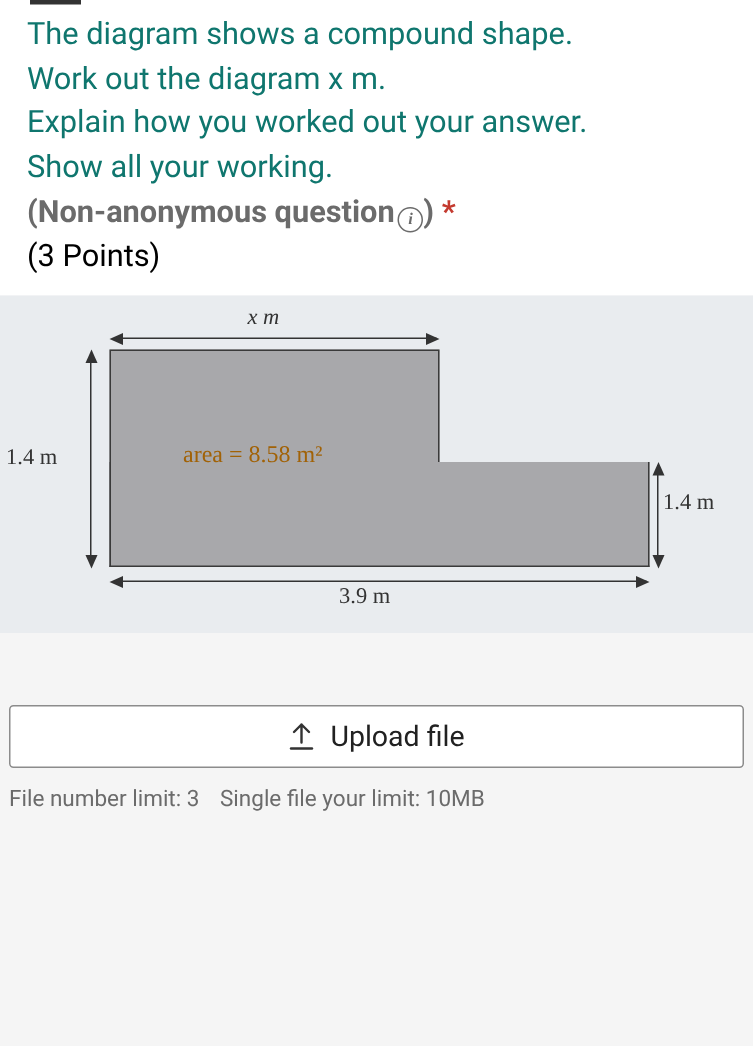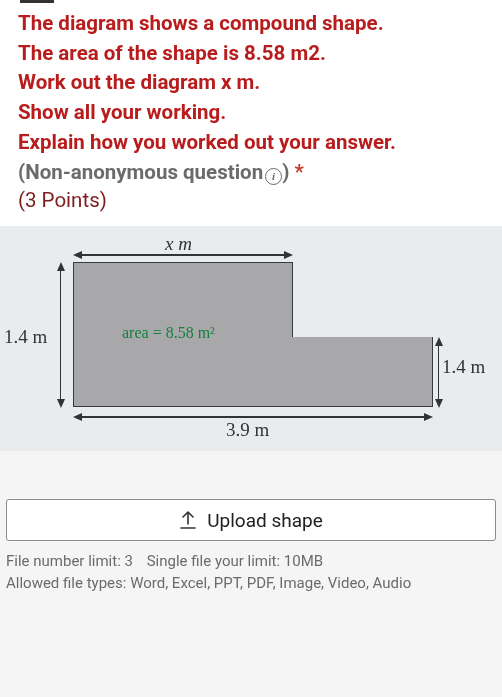--- a/index.html
+++ b/index.html
@@ -16,22 +16,22 @@
   .stub-line {
     width: 34px;
     height: 3px;
     background: #333;
     margin-bottom: 6px;
     margin-left: 2px;
   }
   .question-text {
     font-size: 20.5px;
     line-height: 1.45;
-    color: #b91c1c;
-    font-weight: 700;
+    color: #0f766e;
+    font-weight: 400;
   }
   .meta-line {
     font-size: 20.5px;
     line-height: 1.45;
     color: #6b6b6b;
     font-weight: bold;
   }
   .info-icon {
     display: inline-flex;
     align-items: center;
@@ -45,21 +45,21 @@
     font-family: Georgia, serif;
     vertical-align: -1px;
     color: #6b6b6b;
     margin-left: 2px;
   }
   .required-star {
     color: #c43a2f;
   }
   .points-line {
     font-size: 20.5px;
-    color: #7f1d1d;
+    color: #000000;
     margin-top: 1px;
   }
   
   .diagram-container {
     background: #e9ecef;
     width: 502px;
     height: 225px;
     position: relative;
     font-family: "Times New Roman", serif;
   }
@@ -82,28 +82,28 @@
     border-top: none;
   }
   .cover {
     position: absolute;
     background: #a8a8ab;
     left: 75px; top: 109px; width: 216px; height: 5px;
   }
   .shape-label {
     position: absolute;
     font-size: 16px;
-    color: #15803d;
+    color: #a16207;
     left: 122px;
     top: 98px;
     white-space: nowrap;
   }
   .dim-label {
     position: absolute;
-    font-size: 19px;
+    font-size: 15px;
     color: #333;
   }
   .dim-xm { left: 165px; top: 7px; font-style: italic; }
   .dim-27 { left: 4px; top: 100px; }
   .dim-14 { left: 442px; top: 130px; }
   .dim-39 { left: 226px; top: 193px; }
   .arrow-line { position: absolute; background: #333; }
   .arrow-h-top { left: 76px; top: 28px; width: 215px; height: 1.4px; }
   .arrow-h-bot { left: 76px; top: 190px; width: 355px; height: 1.4px; }
   .arrow-v-left { left: 60px; top: 39px; width: 1.4px; height: 140px; }
@@ -151,24 +151,23 @@
     background: #f5f5f5;
   }
   .limits-row1 span { margin-right: 10px; margin-top: 40px; }
 </style>
 </head>
 <body>
 
 <div class="question-block">
   <div class="stub-line"></div>
   <div class="question-text">The diagram shows a compound shape.</div>
-  <div class="question-text">The area of the shape is 8.58 m2.</div>
   <div class="question-text">Work out the diagram x m.</div>
+  <div class="question-text">Explain how you worked out your answer.</div>
   <div class="question-text">Show all your working.</div>
-  <div class="question-text">Explain how you worked out your answer.</div>
   <div class="meta-line">
     <span>(Non-anonymous question</span><span class="info-icon">i</span><span>)</span>
     <span class="required-star">*</span>
   </div>
   <div class="points-line">(3 Points)</div>
 </div>
 
 <div class="diagram-container">
   <div class="shape shape-tall"></div>
   <div class="shape shape-wide"></div>
@@ -199,22 +198,21 @@
 
 <div class="gap"></div>
 
 <div class="upload-btn">
   <span class="upload-icon">
     <svg width="18" height="20" viewBox="0 0 18 20">
       <path d="M9 2 L9 14 M9 2 L4 7 M9 2 L14 7" stroke="#333" stroke-width="1.6" fill="none" stroke-linecap="round" stroke-linejoin="round"></path>
       <line x1="2" y1="18" x2="16" y2="18" stroke="#333" stroke-width="1.6" stroke-linecap="round"></line>
     </svg>
   </span>
-  <span>Upload shape</span>
+  <span>Upload file</span>
 </div>
 
 <div class="limits-block">
   <div class="limits-row1">
     <span>File number limit: 3</span>
     <span>Single file your limit: 10MB</span>
   </div>
-  <div>Allowed file types: Word, Excel, PPT, PDF, Image, Video, Audio</div>
 </div>
 
 </body></html>

